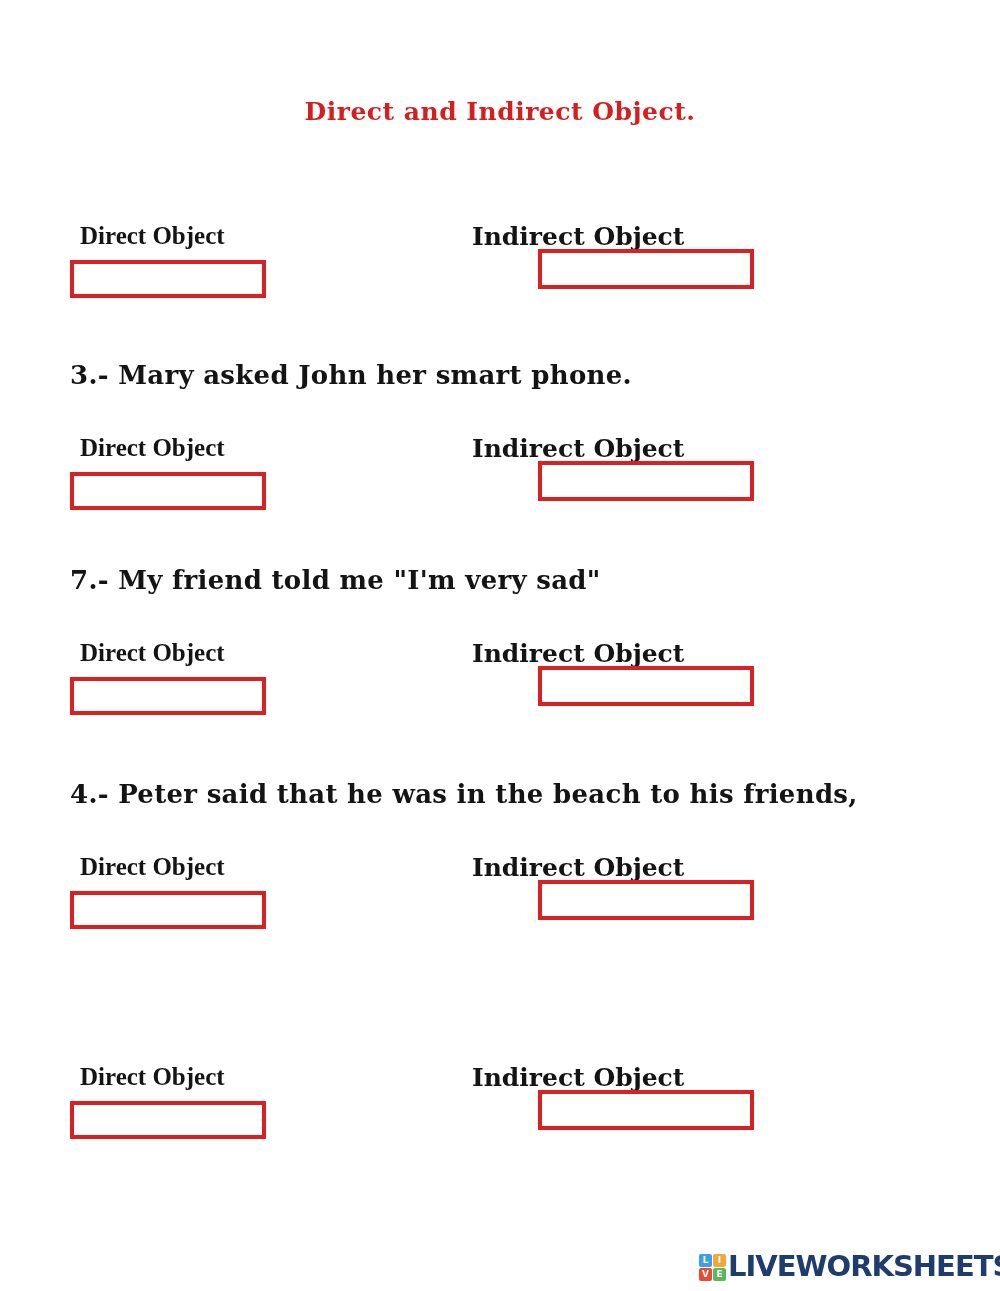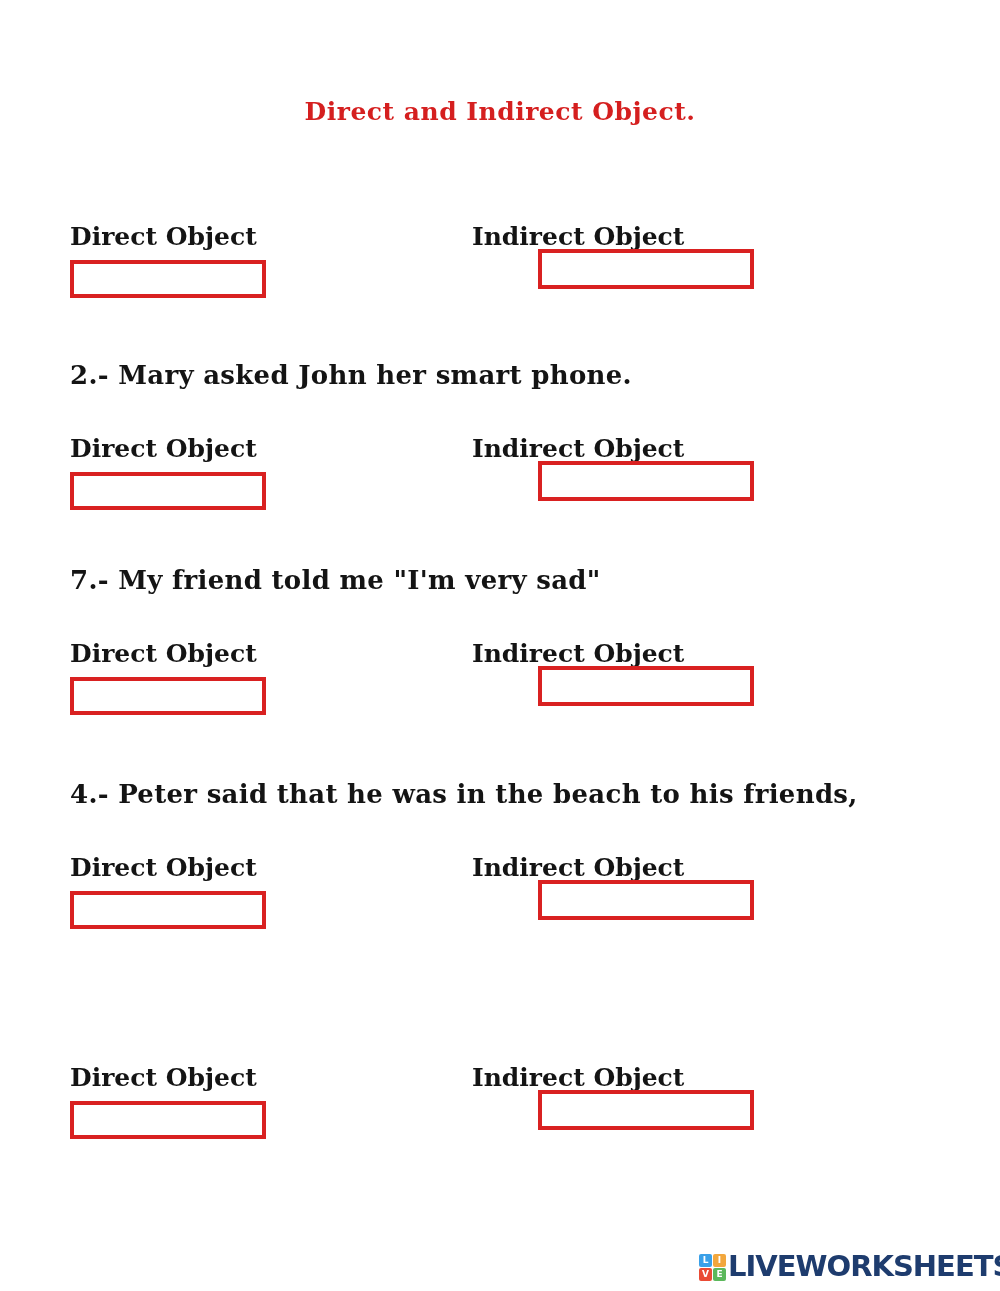--- a/index.html
+++ b/index.html
@@ -50,21 +50,21 @@
   }
   .obj-label {
     position: absolute;
     top: 74px;
     margin: 0;
     font-size: 25px;
     font-weight: 600;
     color: #141414;
     white-space: nowrap;
   }
-  .direct-label { left: 0; }
+  .direct-label { left: 10px; font-family: Liberation Serif, serif; }
   .indirect-label { left: 402px; }
   .answer-input {
     position: absolute;
     box-sizing: border-box;
     border: 4px solid #d92121;
     background: #ffffff;
     font-family: "DejaVu Serif", serif;
     font-size: 20px;
     color: #141414;
     padding: 2px 8px;
@@ -134,21 +134,21 @@
   <h1 class="worksheet-title">Direct and Indirect Object.</h1>
 
   <section class="question q1">
     <p class="obj-label direct-label">Direct Object</p>
     <p class="obj-label indirect-label">Indirect Object</p>
     <input type="text" class="answer-input direct-input" placeholder="" style="">
     <input type="text" class="answer-input indirect-input" placeholder="" style="">
   </section>
 
   <section class="question q2">
-    <p class="sentence">2.- Mary asked John her smart phone.</p>
+    <p class="sentence">3.- Mary asked John her smart phone.</p>
     <p class="obj-label direct-label">Direct Object</p>
     <p class="obj-label indirect-label">Indirect Object</p>
     <input type="text" class="answer-input direct-input" placeholder="" style="">
     <input type="text" class="answer-input indirect-input" placeholder="" style="">
   </section>
 
   <section class="question q3">
     <p class="sentence">7.- My friend told me "I'm very sad"</p>
     <p class="obj-label direct-label">Direct Object</p>
     <p class="obj-label indirect-label">Indirect Object</p>

